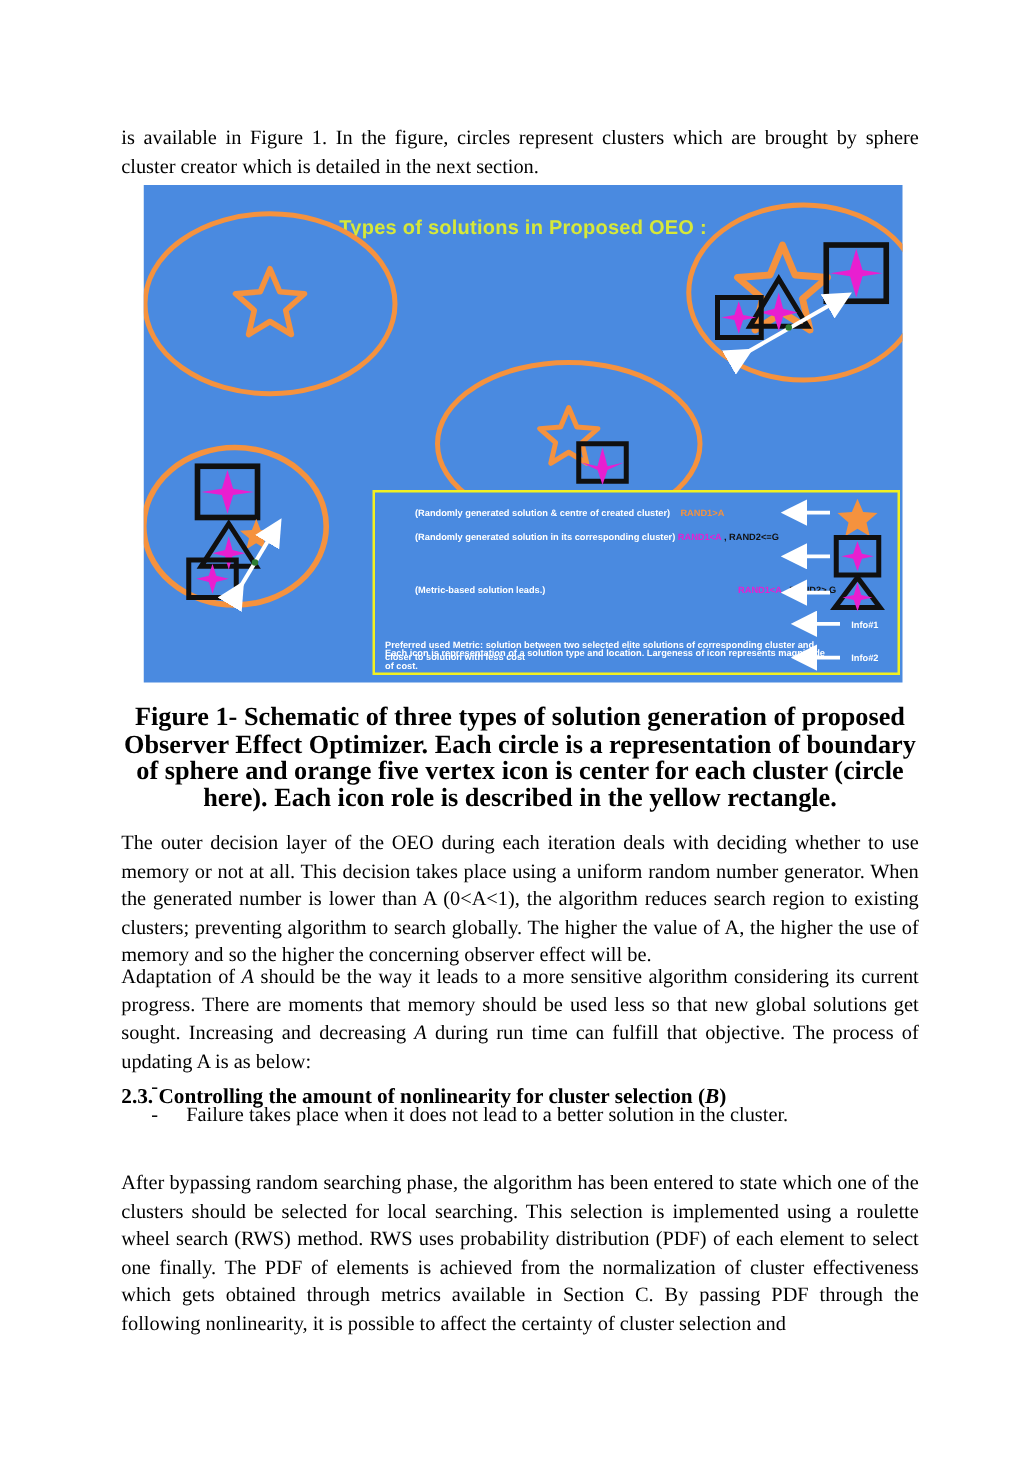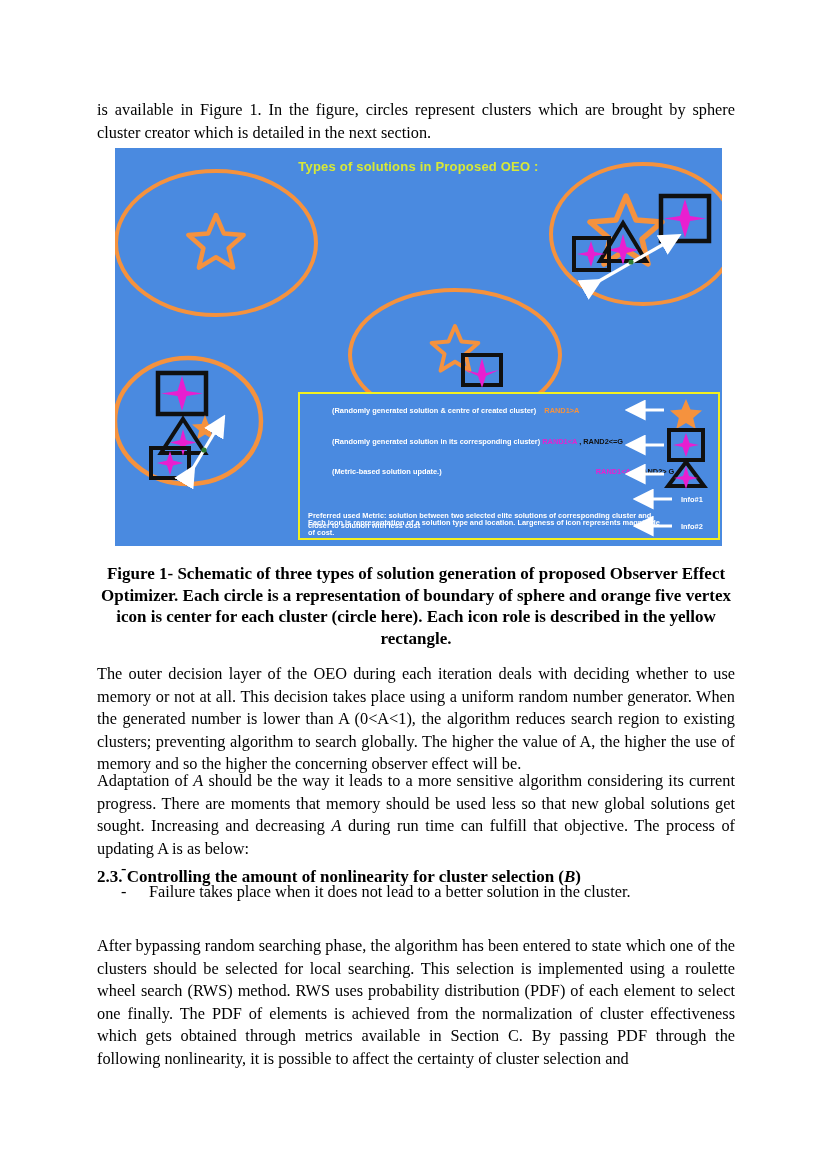--- a/index.html
+++ b/index.html
@@ -81,27 +81,27 @@
     position: absolute;
     left: 115px;
     top: 148px;
     width: 607px;
     height: 398px;
     background: #4a8ae0;
   }
   .fig-title {
     position: absolute;
     left: 0;
-    top: 11px;
+    top: 26px;
     width: 100%;
     text-align: center;
     color: #d7e838;
     font-family: "Liberation Sans", sans-serif;
     font-weight: bold;
-    font-size: 13px;
+    font-size: 16px;
     letter-spacing: 0.2px;
   }
   .fig-svg {
     position: absolute;
     left: 0; top: 0;
     width: 607px;
     height: 398px;
   }
   
   .legend {
@@ -120,21 +120,21 @@
     font-weight: bold;
     color: #ffffff;
     font-size: 7.4px;
     line-height: 10px;
   }
   .legend-row .clr-orange { color: #f5923e; }
   .legend-row .clr-magenta { color: #e81fd0; }
   .legend-row .clr-black { color: #101010; }
   .legend-row .clr-white { color: #ffffff; padding-left: 24px; }
   .r1 { left: 8px;  top: 12px; }
-  .r2 { left: 8px;  top: 43px; }
+  .r2 { left: 8px;  top: 31px; }
   .r3 { left: 8px;  top: 73px; }
   .r4 { left: 8px;  top: 97px; width: 358px; margin-top: 20px; }
   .r5 { left: 8px;  top: 124px; width: 358px; }
   .info-lab {
     position: absolute;
     font-family: "Liberation Sans", sans-serif;
     font-weight: bold;
     color: #ffffff;
     font-size: 7.4px;
   }
@@ -217,21 +217,21 @@
         <span class="clr-orange">RAND1&gt;A</span>
       </div>
 
       <div class="legend-row r2">
         <span class="clr-white">(Randomly generated solution in its corresponding cluster)</span>
         <span class="clr-magenta">RAND1&lt;A</span>
         <span class="clr-black">, RAND2&lt;=G</span>
       </div>
 
       <div class="legend-row r3">
-        <span class="clr-white">(Metric-based solution update.)</span>
+        <span class="clr-white">(Metric-based solution leads.)</span>
         <span style="display:inline-block;width:150px"></span>
         <span class="clr-magenta">RAND1&lt;A</span>
         <span class="clr-black">, RAND2&gt; G</span>
       </div>
 
       <div class="legend-row r4">Preferred used Metric: solution between two selected elite  solutions of corresponding cluster and closer to solution with less cost</div>
       <div class="legend-row r5">Each icon is representation of a solution type and location. Largeness of icon represents magnitude of cost.</div>
 
       <div class="info-lab i1">Info#1</div>
       <div class="info-lab i2">Info#2</div>
@@ -254,21 +254,21 @@
         <path d="M386,68 L404,92 L368,92 Z" fill="none" stroke="#101010" stroke-width="4"></path>
         <path d="M386,72 L389,82 L398,84 L389,86 L386,95 L383,86 L374,84 L383,82 Z" fill="#e81fd0"></path>
 
         <line x1="372" y1="105" x2="344" y2="105" stroke="#ffffff" stroke-width="3" marker-end="url(#ahw2)"></line>
         <line x1="372" y1="132" x2="344" y2="132" stroke="#ffffff" stroke-width="3" marker-end="url(#ahw2)"></line>
       </svg>
     </div>
   </div>
 
   <div class="textcol" style="top:563px">
-    <p class="body" style="text-align:center;font-weight:bold;font-size:17px;line-height:21.5px">Figure 1- Schematic of three types of solution generation of proposed Observer Effect Optimizer. Each circle is a representation of boundary of sphere and orange five vertex icon is center for each cluster (circle here). Each icon role is described in the yellow rectangle.</p>
+    <p class="body" style="text-align:center;font-weight:bold;font-size:21px;line-height:21.5px">Figure 1- Schematic of three types of solution generation of proposed Observer Effect Optimizer. Each circle is a representation of boundary of sphere and orange five vertex icon is center for each cluster (circle here). Each icon role is described in the yellow rectangle.</p>
   </div>
 
 
   <div class="textcol sec22body">
     <p class="body">The outer decision layer of the OEO during each iteration deals with deciding whether to use memory or not at all. This decision takes place using a uniform random number generator. When the generated number is lower than A (0&lt;A&lt;1), the algorithm reduces search region to existing clusters; preventing algorithm to search globally. The higher the value of A, the higher the use of memory and so the higher the concerning observer effect will be.</p>
   </div>
 
   <div class="textcol sec22body2">
     <p class="body"><span>Adaptation of </span><em class="ital">A</em><span> should be the way it leads to a more sensitive algorithm considering its current progress. There are moments that memory should be used less so that new global solutions get sought. Increasing and decreasing </span><em class="ital">A</em><span> during run time can fulfill that objective. The process of updating A is as below:</span></p>
   </div>

